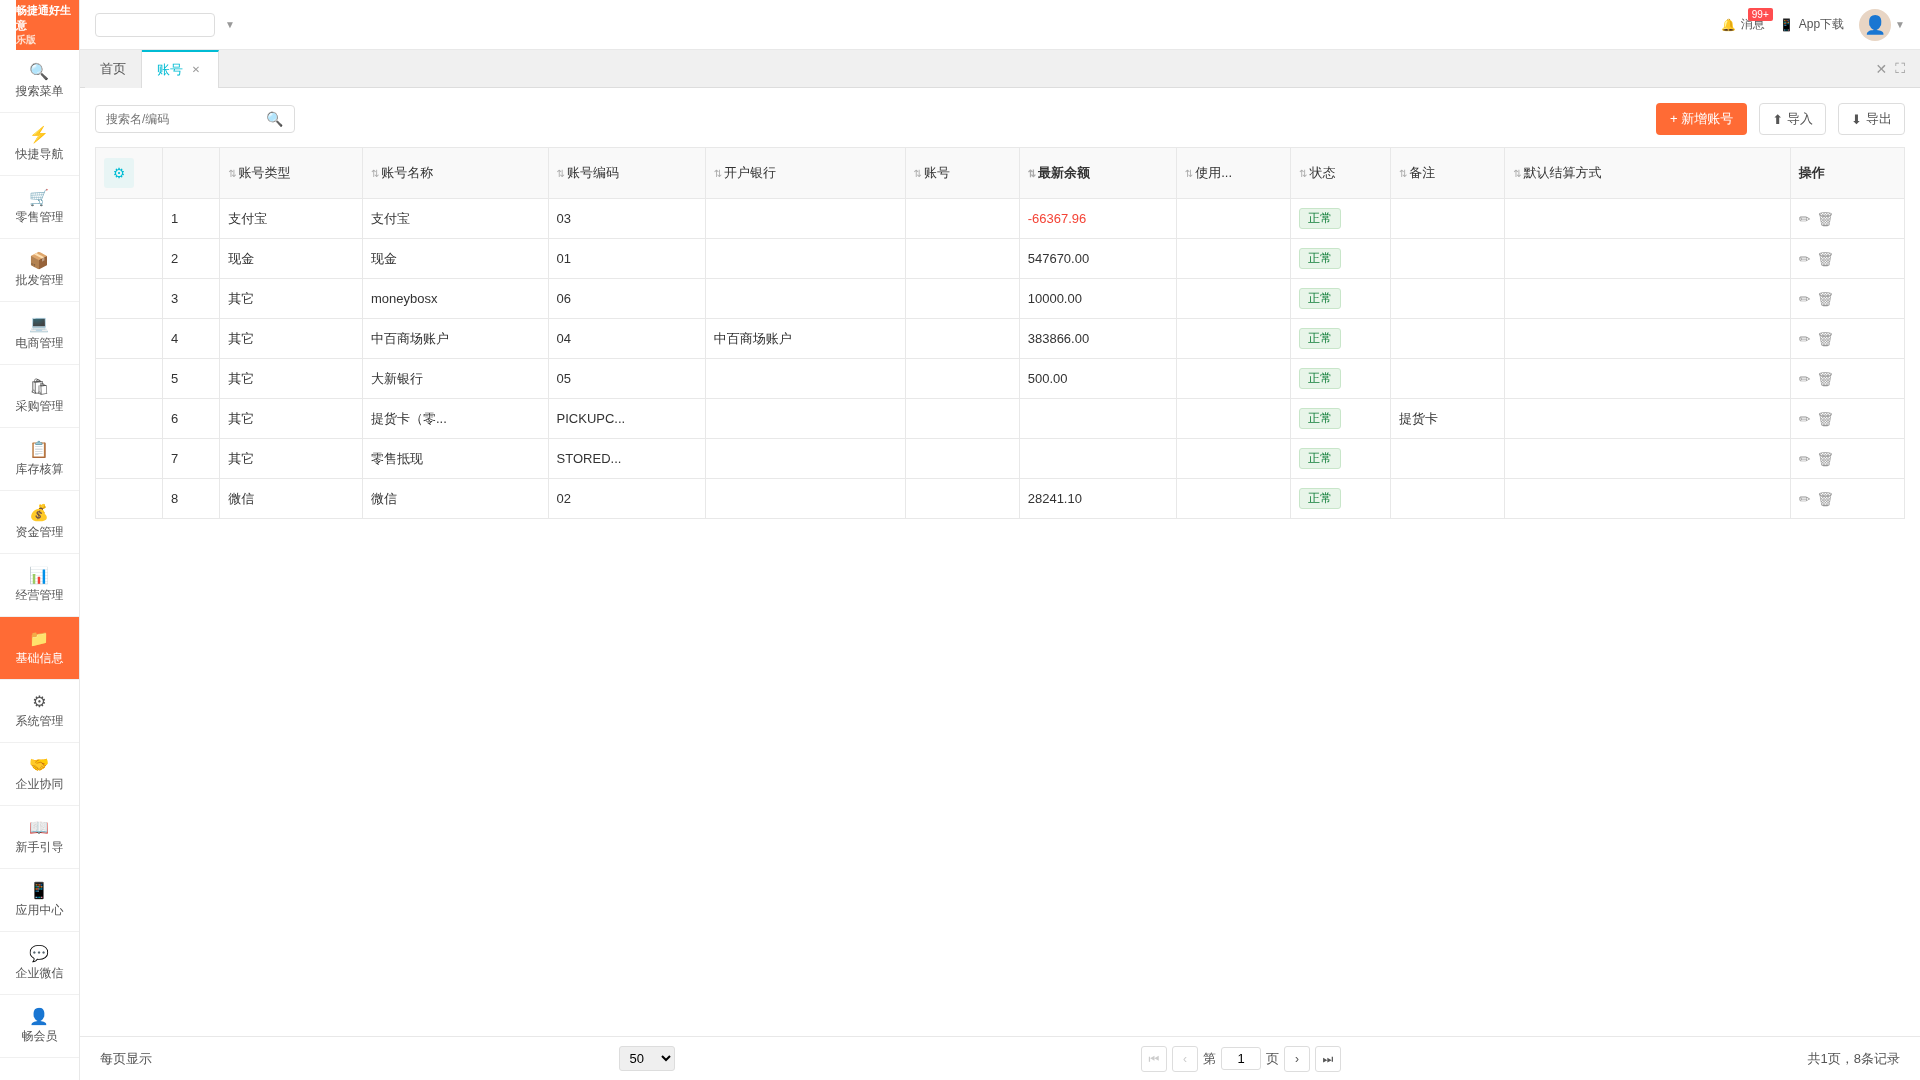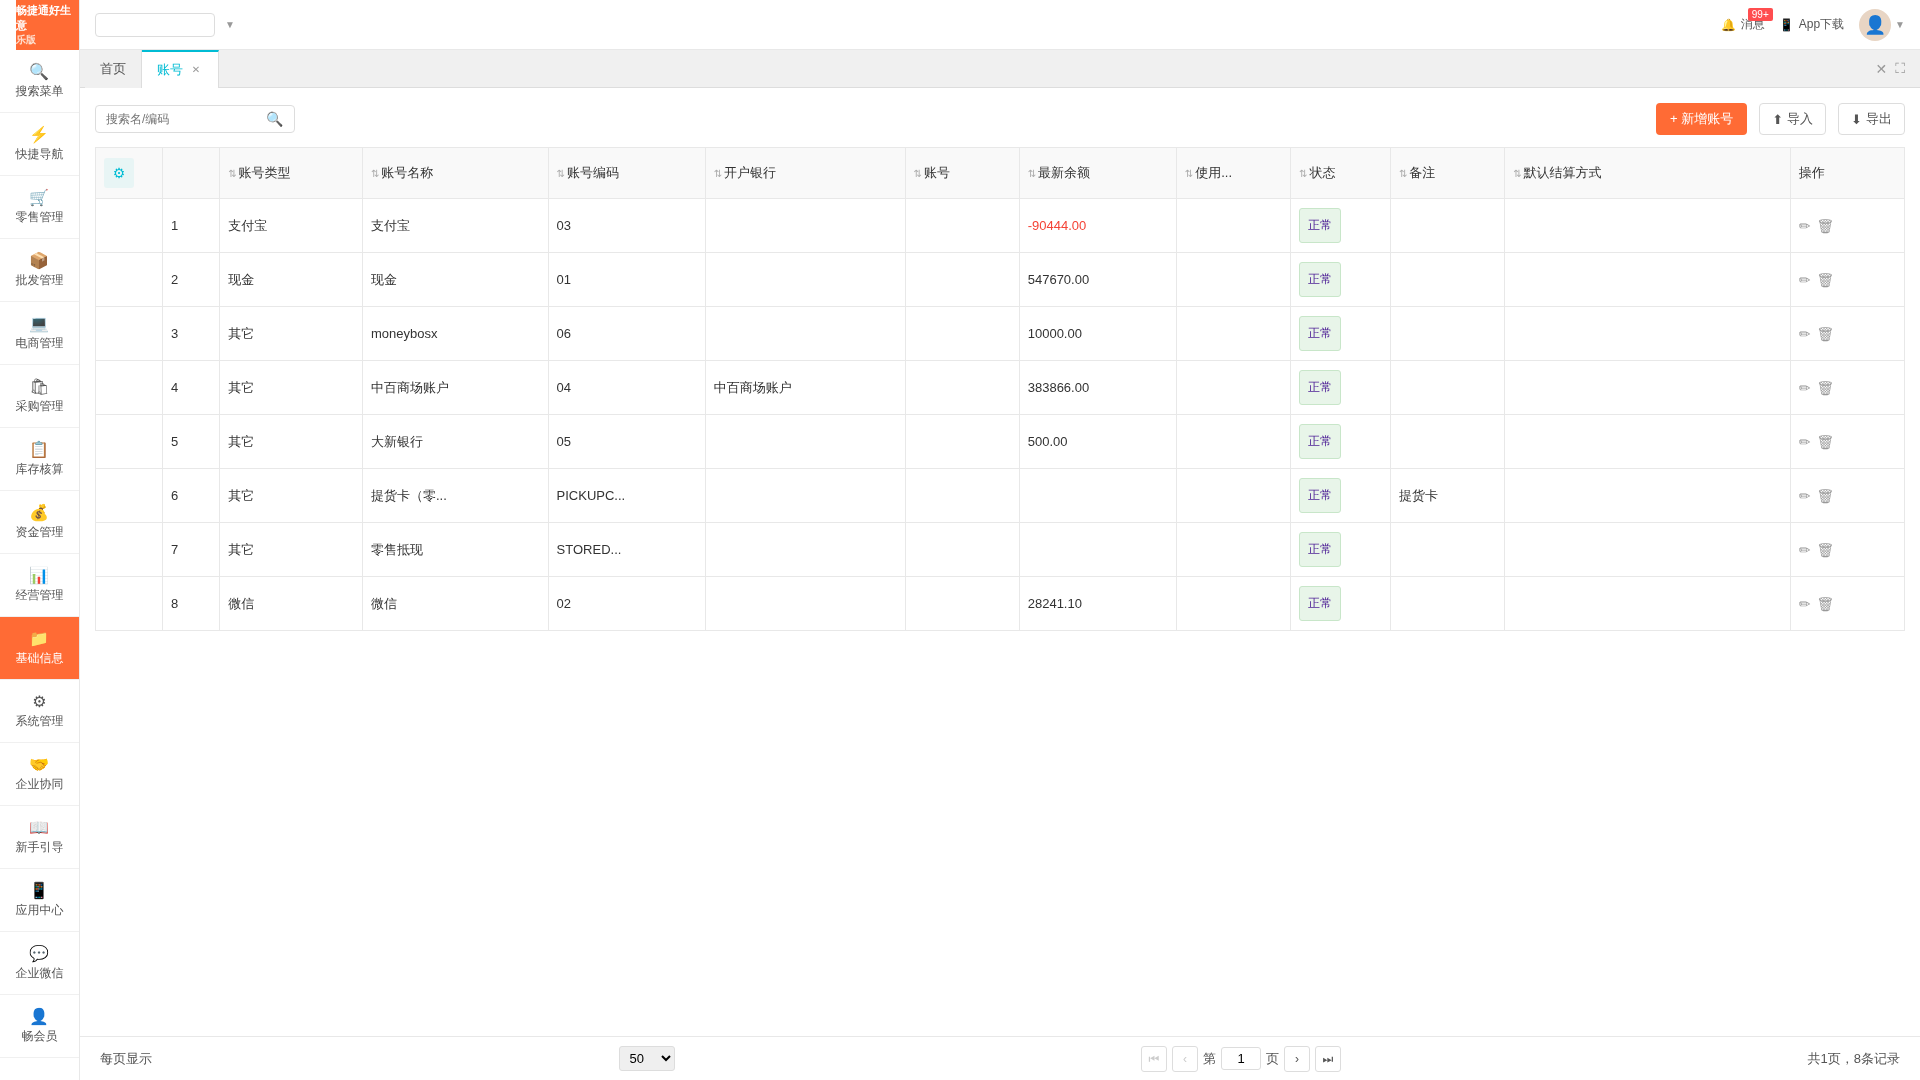--- a/index.html
+++ b/index.html
@@ -207,24 +207,24 @@
     .data-table th .sort-icon { color: #aaa; font-size: 10px; margin-right: 2px; }
     .data-table td {
       border: 1px solid #e8e8e8;
       padding: 9px 8px;
       color: #333;
     }
     .settings-col { width: 32px; text-align: center; }
 
     .status-badge {
       background: #e8f5e9;
-      color: #4c1d95;
+      color: #15803d;
       border: 1px solid #c8e6c9;
       border-radius: 3px;
-      padding: 8px 8px;
+      padding: 1px 8px;
       font-size: 12px;
       display: inline-block;
     }
     .action-icons { display: flex; gap: 6px; }
     .action-icon { color: #999; cursor: pointer; font-size: 14px; }
 
     
     .pagination-bar {
       position: fixed;
       bottom: 0;
@@ -425,38 +425,38 @@
         <tr>
           <th class="settings-col">
             <div class="gear-icon-cell">⚙</div>
           </th>
           <th style="width:40px;"></th>
           <th style="width:100px;"><span class="sort-icon">⇅</span>账号类型</th>
           <th style="width:130px;"><span class="sort-icon">⇅</span>账号名称</th>
           <th style="width:110px;"><span class="sort-icon">⇅</span>账号编码</th>
           <th style="width:140px;"><span class="sort-icon">⇅</span>开户银行</th>
           <th style="width:80px;"><span class="sort-icon">⇅</span>账号</th>
-          <th style="width:110px;"><span class="sort-icon">⇅</span>最新余额</th>
+          <th style="width:110px;font-weight:bold;"><span class="sort-icon">⇅</span>最新余额</th>
           <th style="width:80px;"><span class="sort-icon">⇅</span>使用...</th>
           <th style="width:70px;"><span class="sort-icon">⇅</span>状态</th>
           <th style="width:80px;"><span class="sort-icon">⇅</span>备注</th>
           <th style="width:200px;"><span class="sort-icon">⇅</span>默认结算方式</th>
-          <th style="width:80px;">操作</th>
+          <th style="width:80px;font-weight:bold;">操作</th>
         </tr>
       </thead>
       <tbody id="table-body">
       <tr>
     <td></td>
     <td>1</td>
     <td>支付宝</td>
     <td>支付宝</td>
     <td>03</td>
     <td></td>
     <td></td>
-    <td style="color:#f44336">-90444.00</td>
+    <td style="color:#f44336">-66367.96</td>
     <td></td>
     <td><span class="status-badge">正常</span></td>
     <td></td>
     <td></td>
     <td>
       <div class="action-icons">
         <span class="action-icon">✏</span>
         <span class="action-icon">🗑</span>
       </div>
     </td>

